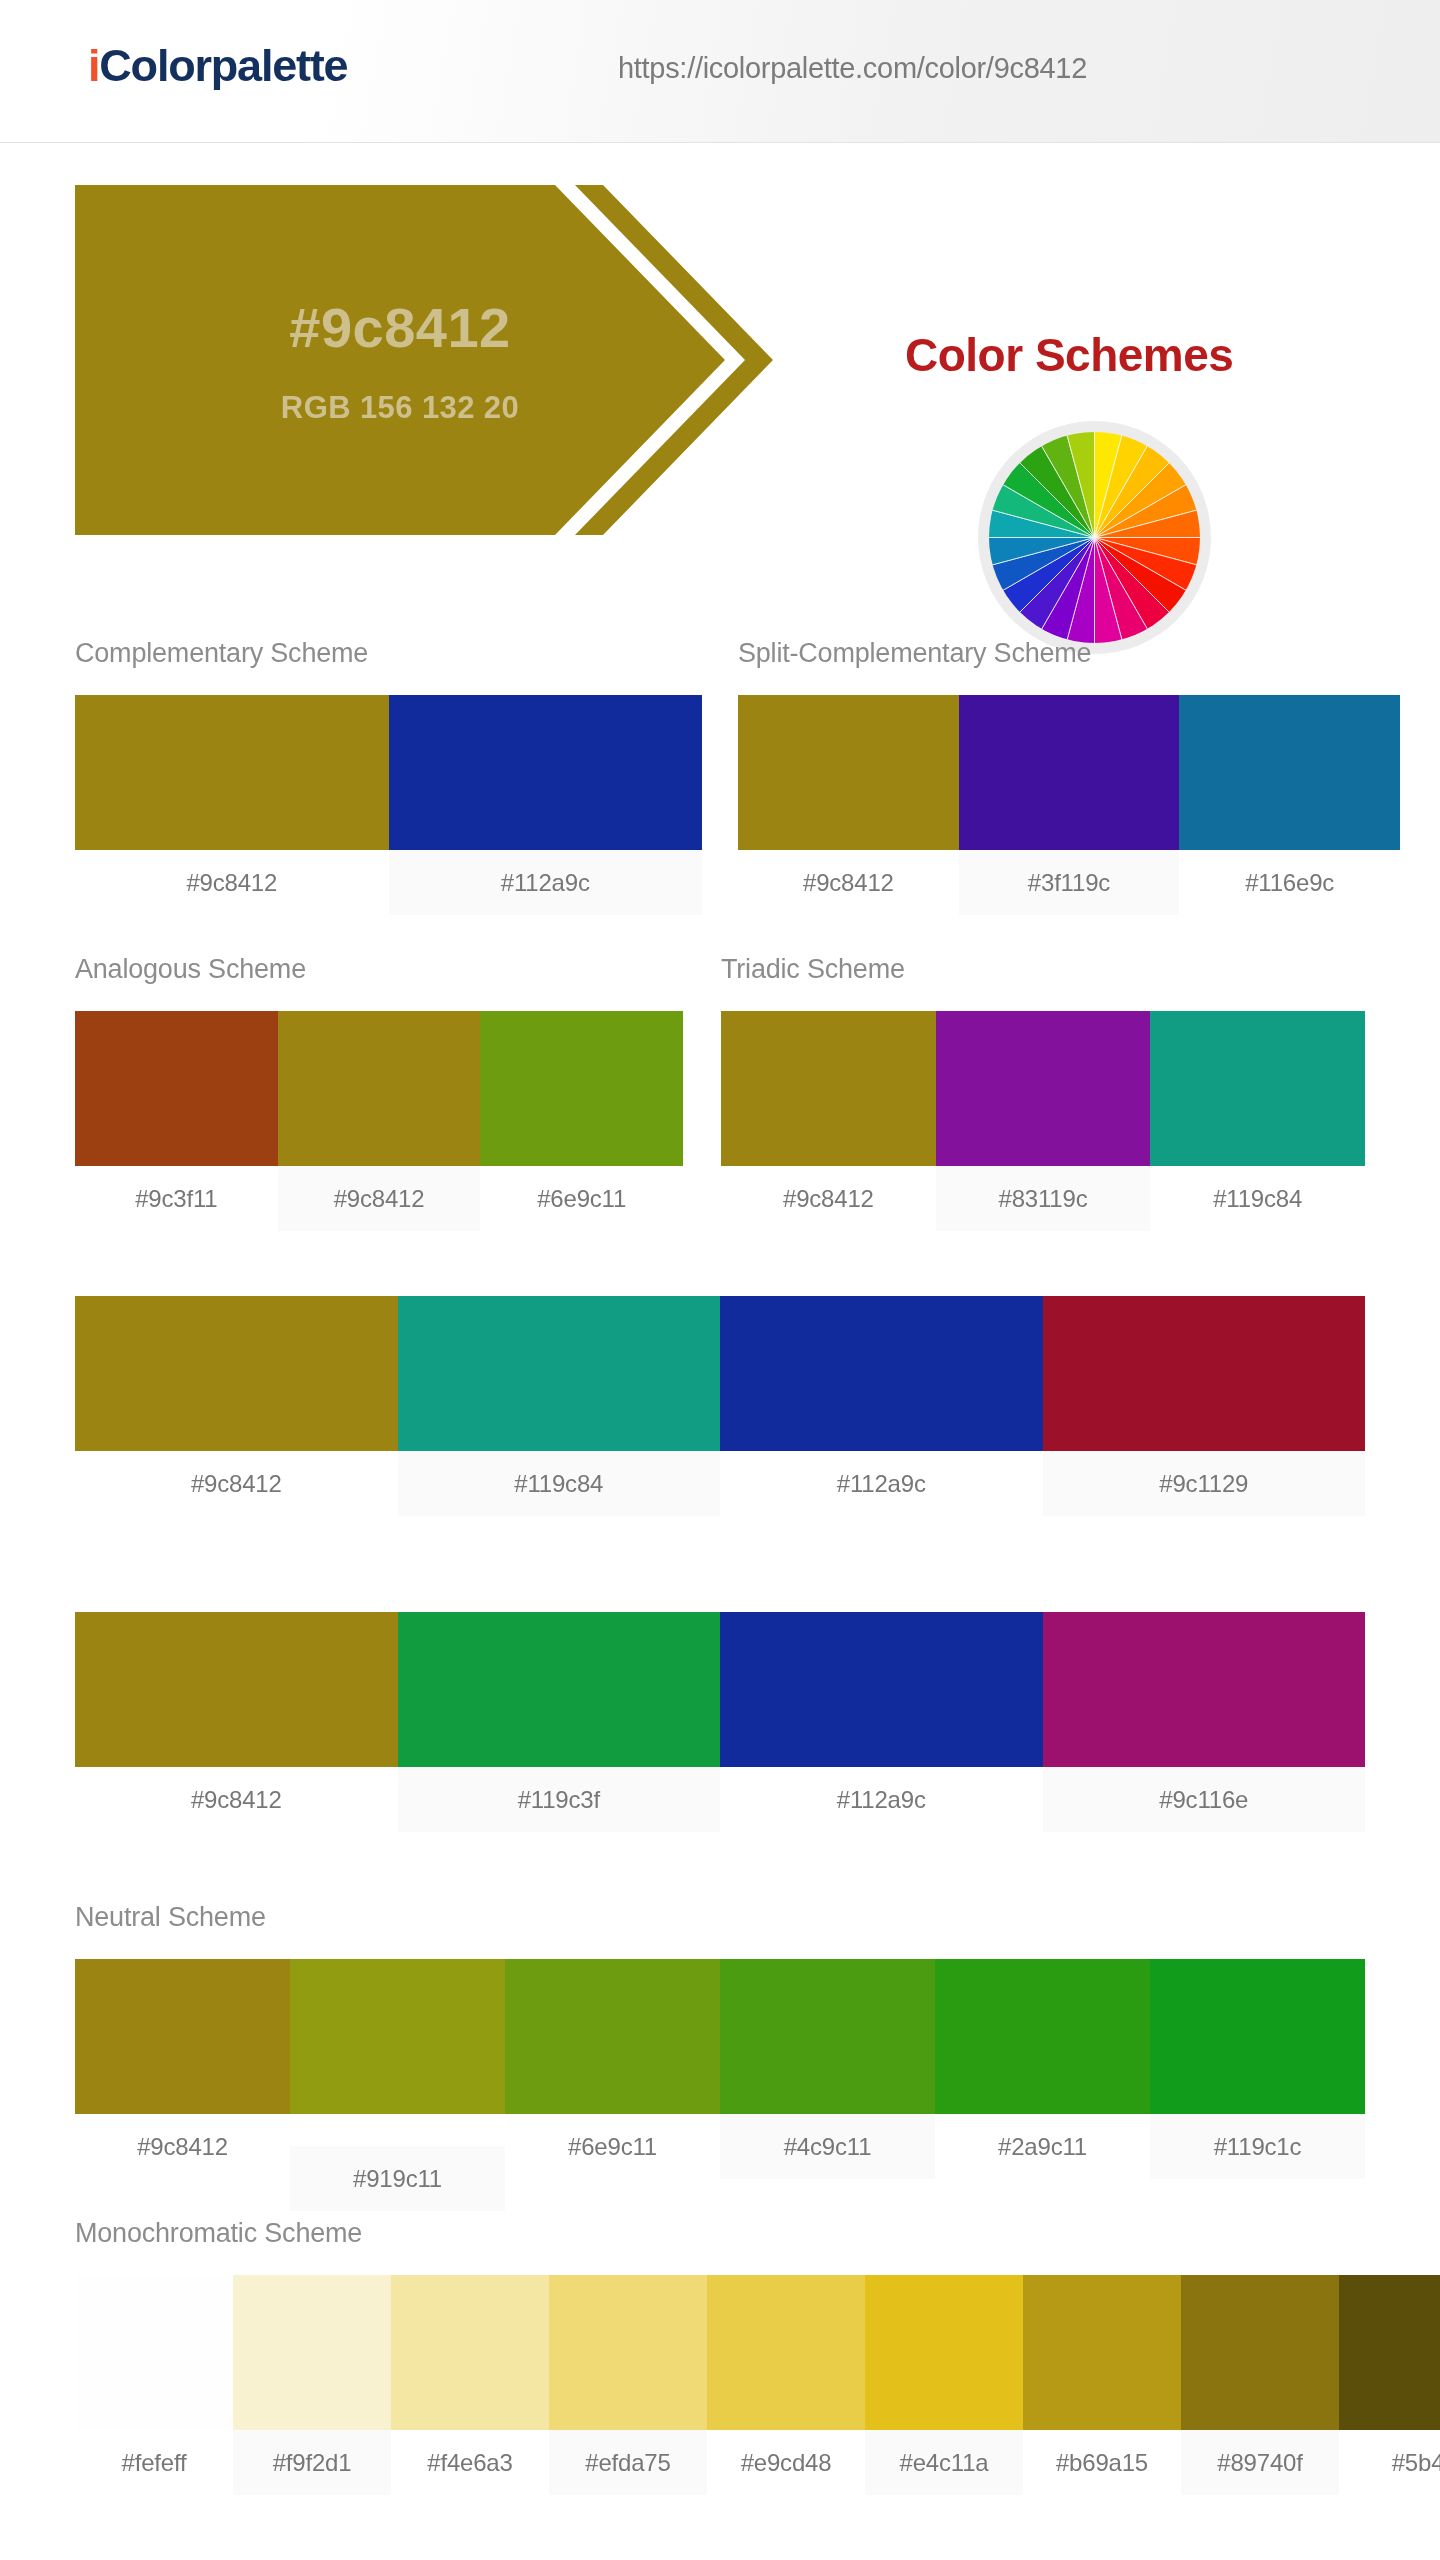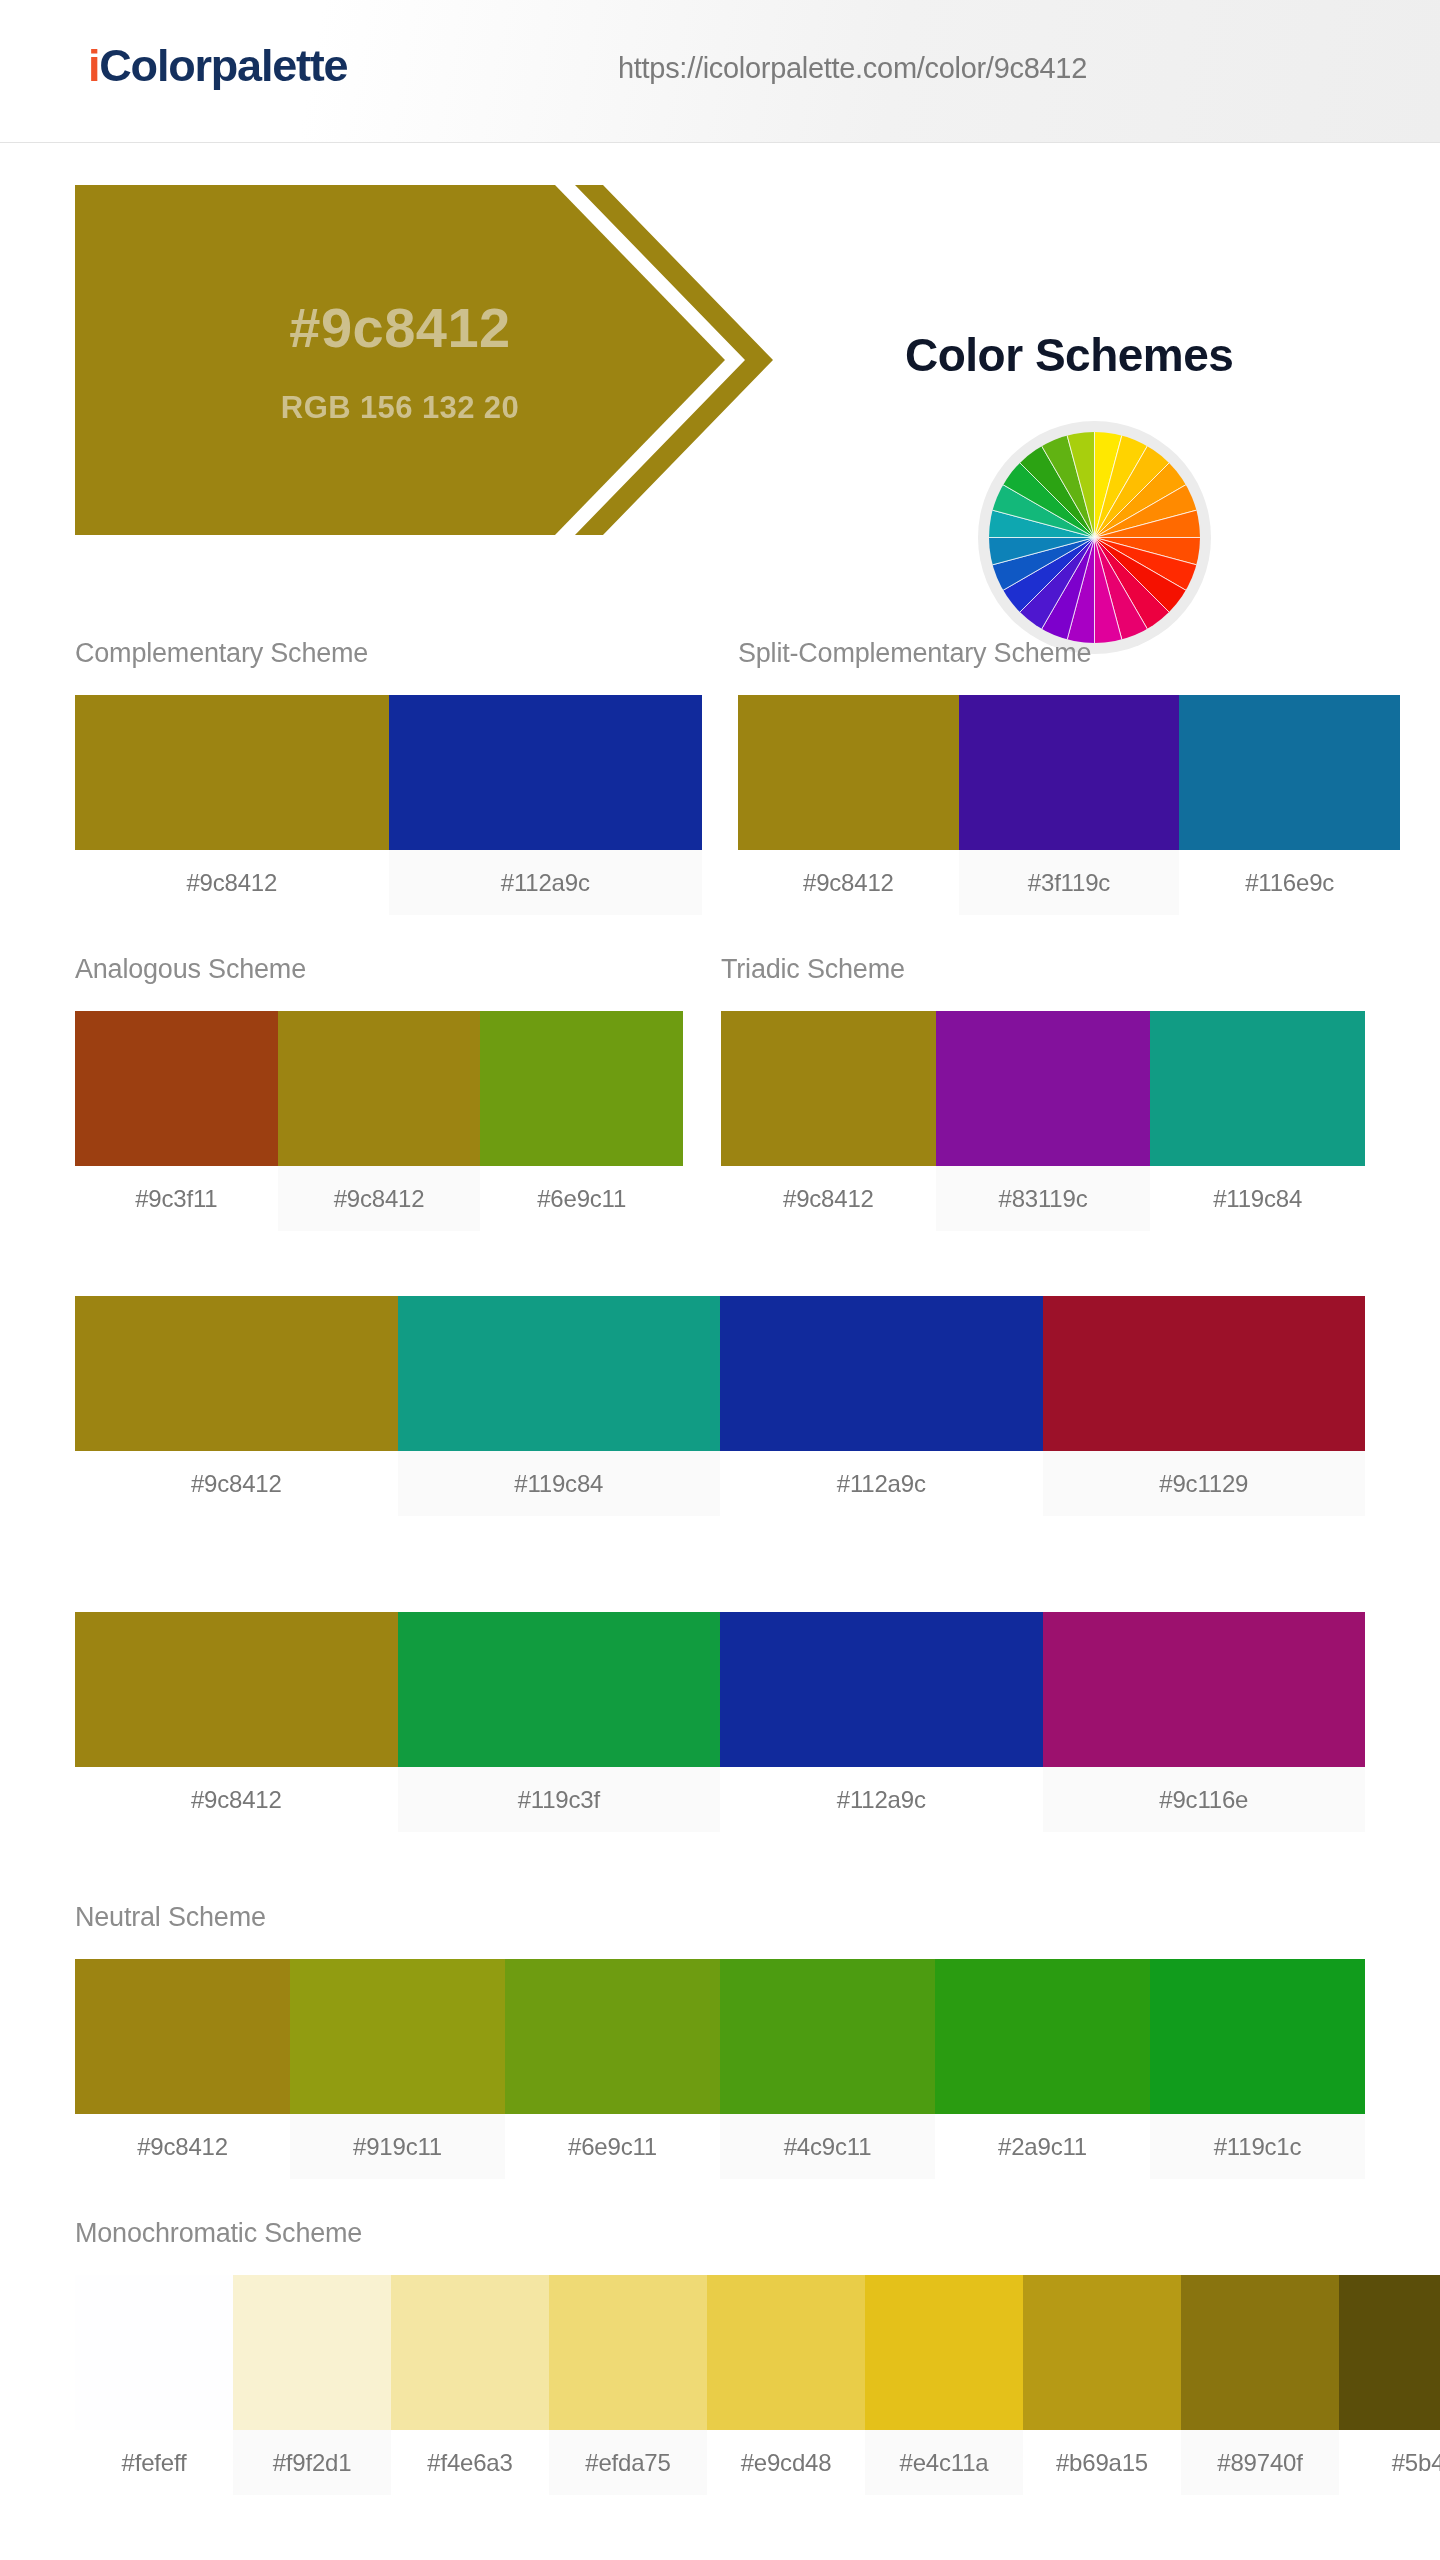--- a/index.html
+++ b/index.html
@@ -32,21 +32,21 @@
   
   #hero{ position:absolute; left:0; top:143px; width:1440px; height:440px; }
   #hero-arrow{ position:absolute; left:75px; top:42px; width:830px; height:350px; }
   #hero-text{ position:absolute; left:75px; top:42px; width:650px; height:350px;
               display:flex; flex-direction:column; align-items:center; justify-content:center; }
   #hero-hex{ font-size:56px; font-weight:bold; color:#cdc08d; letter-spacing:0.5px; }
   #hero-rgb{ font-size:31px; font-weight:bold; color:#cdc08d; margin-top:30px; letter-spacing:0.4px; }
 
   #schemes-title{
     position:absolute; left:905px; top:185px;
-    font-size:46px; font-weight:bold; color:#0f172a;
+    font-size:46px; font-weight:bold; color:#b91c1c;
     letter-spacing:-0.5px; white-space:nowrap;
   }
   #wheel-wrap{ position:absolute; left:978px; top:278px; width:233px; height:233px; }
   #wheel-ring{
     position:absolute; inset:0; border-radius:50%;
     background:#ececec;
   }
   #wheel{ position:absolute; left:11px; top:11px; width:211px; height:211px; border-radius:50%; overflow:hidden; }
 
   
@@ -201,21 +201,21 @@
       <div class="swatch-row" style="margin-top: 26px;">
         <div class="swatch" title="#9c8412" style="width: 215px; background: rgb(156, 132, 18);"></div>
         <div class="swatch" title="#919c11" style="width: 215px; background: rgb(145, 156, 17);"></div>
         <div class="swatch" title="#6e9c11" style="width: 215px; background: rgb(110, 156, 17);"></div>
         <div class="swatch" title="#4c9c11" style="width: 215px; background: rgb(76, 156, 17);"></div>
         <div class="swatch" title="#2a9c11" style="width: 215px; background: rgb(42, 156, 17);"></div>
         <div class="swatch" title="#119c1c" style="width: 215px; background: rgb(17, 156, 28);"></div>
       </div>
       <div class="label-row">
         <div class="label plain" style="width: 215px;">#9c8412</div>
-        <div class="label alt" style="width: 215px;">#919c11</div>
+        <div class="label alt" style="width: 215px; margin-top: 32px;">#919c11</div>
         <div class="label plain" style="width: 215px;">#6e9c11</div>
         <div class="label alt" style="width: 215px;">#4c9c11</div>
         <div class="label plain" style="width: 215px;">#2a9c11</div>
         <div class="label alt" style="width: 215px;">#119c1c</div>
       </div>
     </div>
     <div class="section" style="left: 75px; top: 2218px; width: 1422px;">
       <div class="sec-title">Monochromatic Scheme</div>
       <div class="swatch-row" style="margin-top: 26px;">
         <div class="swatch" title="#fefeff" style="width: 158px; background: rgb(254, 254, 255);"></div>

